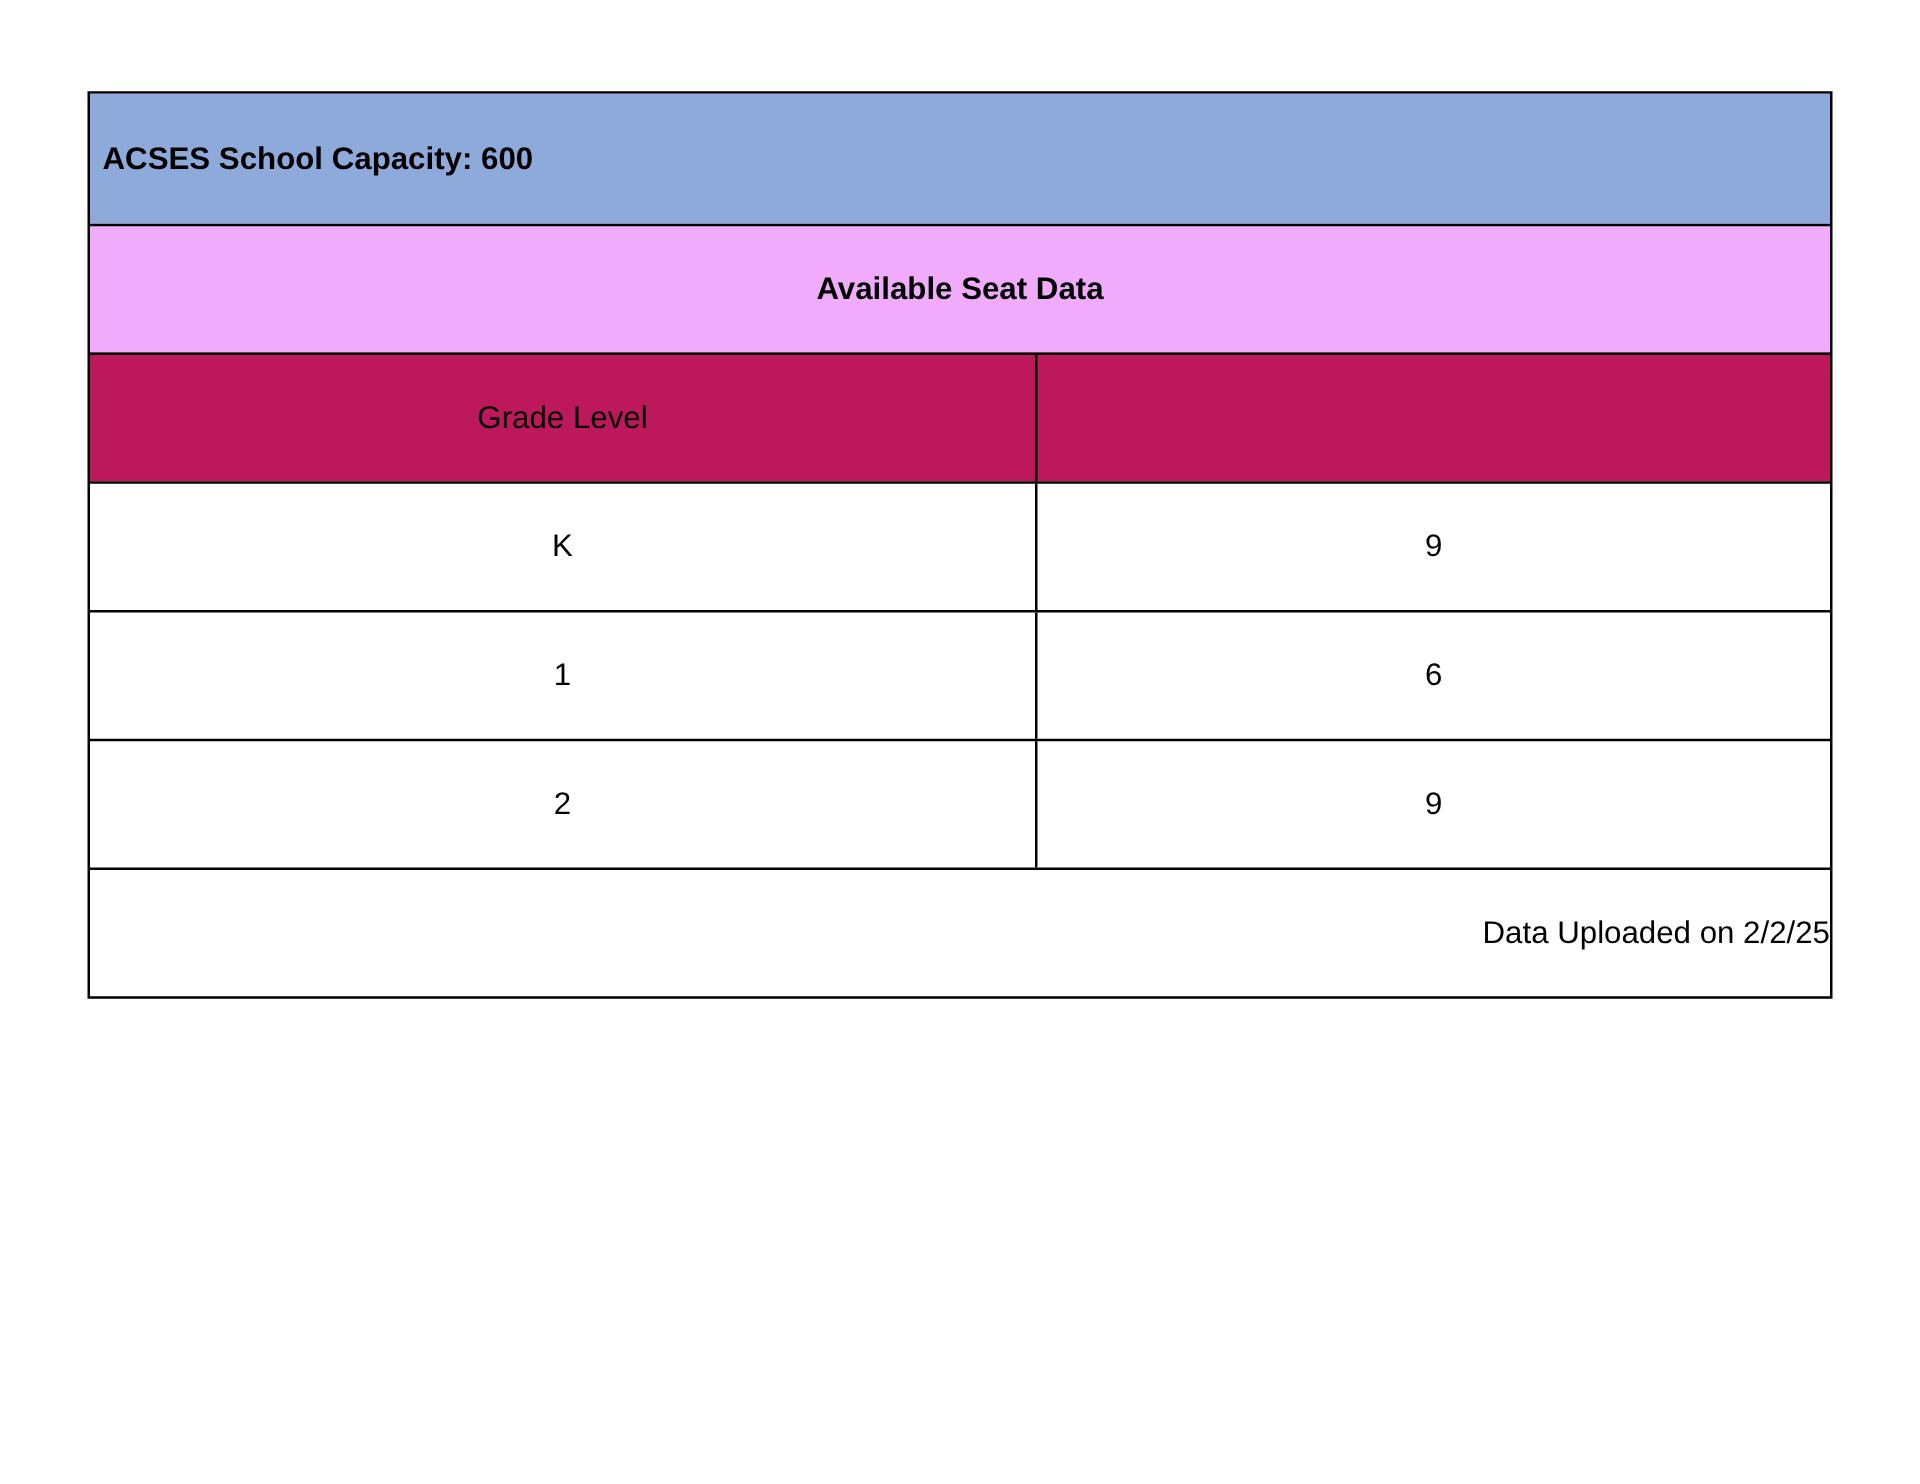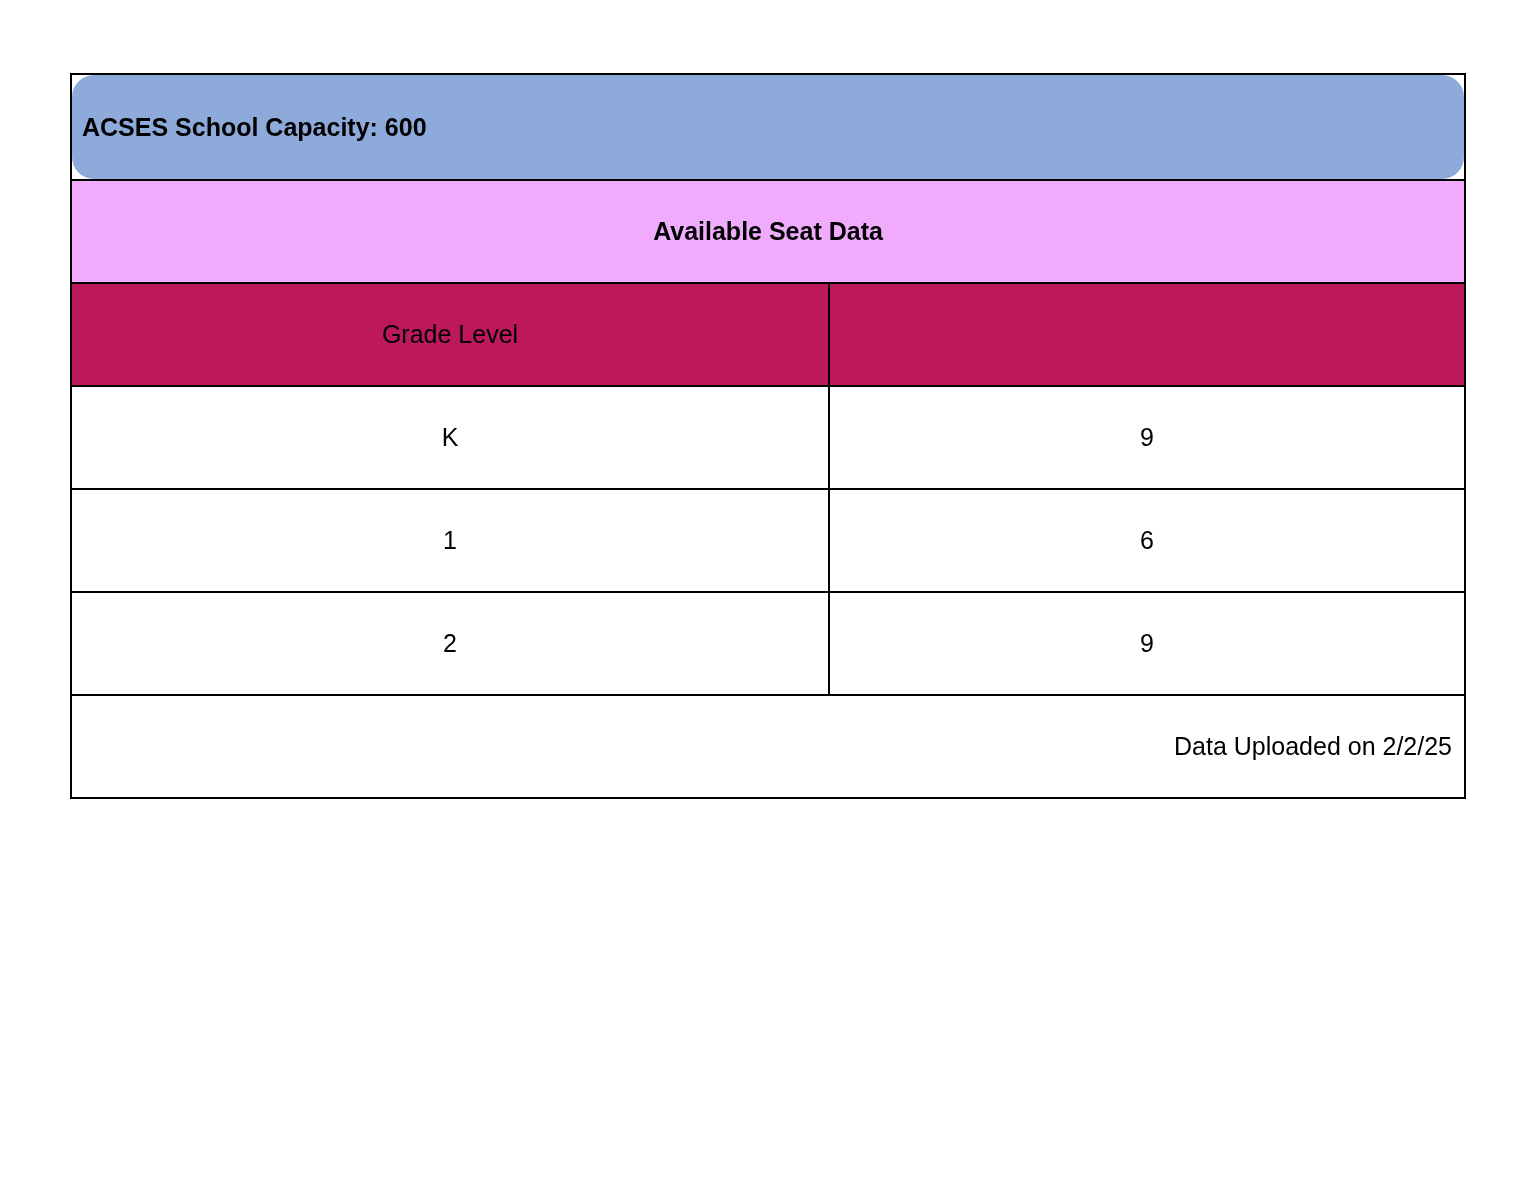--- a/index.html
+++ b/index.html
@@ -2,30 +2,30 @@
 <html><head>
 <meta charset="utf-8">
 <style>
   html, body { margin: 0; padding: 0; background: #ffffff; }
   body { width: 1536px; height: 1187px; position: relative; font-family: "Liberation Sans", sans-serif; color: #000; }
   .sheet {
     position: absolute; left: 70px; top: 73px; width: 1396px;
     border: 2.5px solid #000; box-sizing: border-box;
   }
   .row { display: flex; height: 103px; border-top: 2px solid #000; box-sizing: border-box; }
-  .row:first-child { border-top: none; height: 104px; border-radius: 22px; }
+  .row:first-child { border-top: none; height: 104px; }
   .cell { display: flex; align-items: center; justify-content: center; font-size: 25px; box-sizing: border-box; }
   .title-row { background: #8eaadb; }
   .title-row .cell { justify-content: flex-start; padding-left: 10px; font-weight: bold; width: 100%; }
   .section-row { background: #f0abfc; }
   .section-row .cell { width: 100%; font-weight: bold; }
   .header-row { background: #be185d; }
   .col1 { width: 758px; border-right: 2px solid #000; }
   .col2 { flex: 1; }
-  .footer-row .cell { width: 100%; justify-content: flex-end; padding-right: 12px; }
+  .footer-row .cell { width: 100%; justify-content: flex-end; }
 </style>
 </head>
 <body>
 
 <div class="sheet">
   <div class="row title-row">
     <div class="cell">ACSES School Capacity: 600</div>
   </div>
   <div class="row section-row">
     <div class="cell">Available Seat Data</div>

